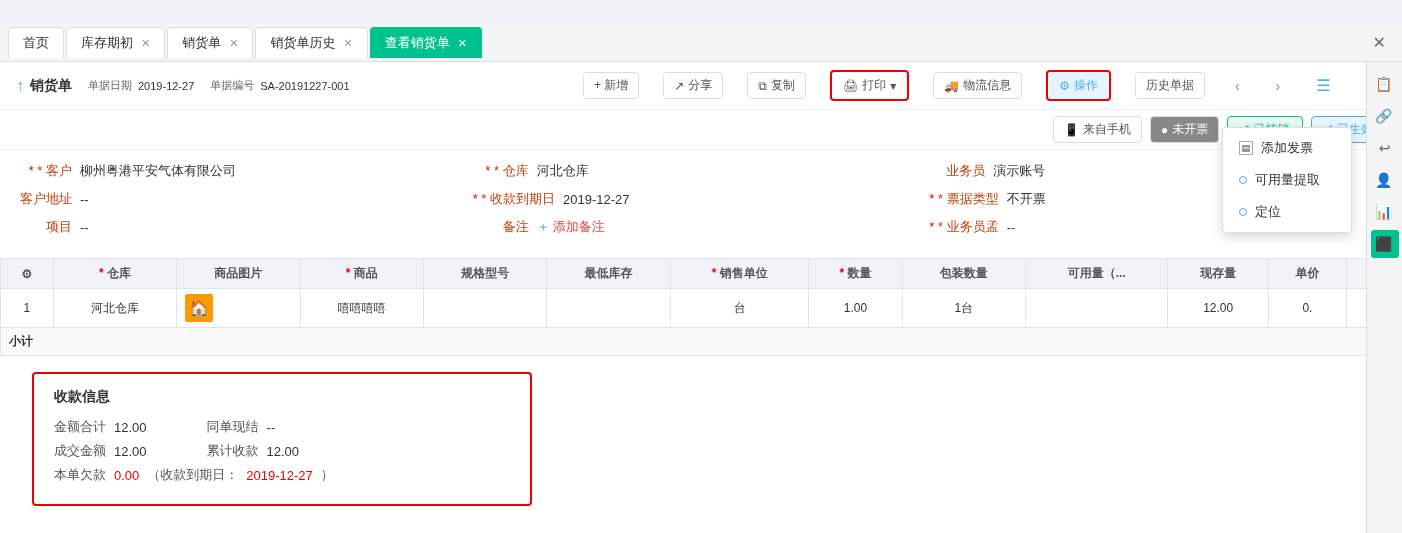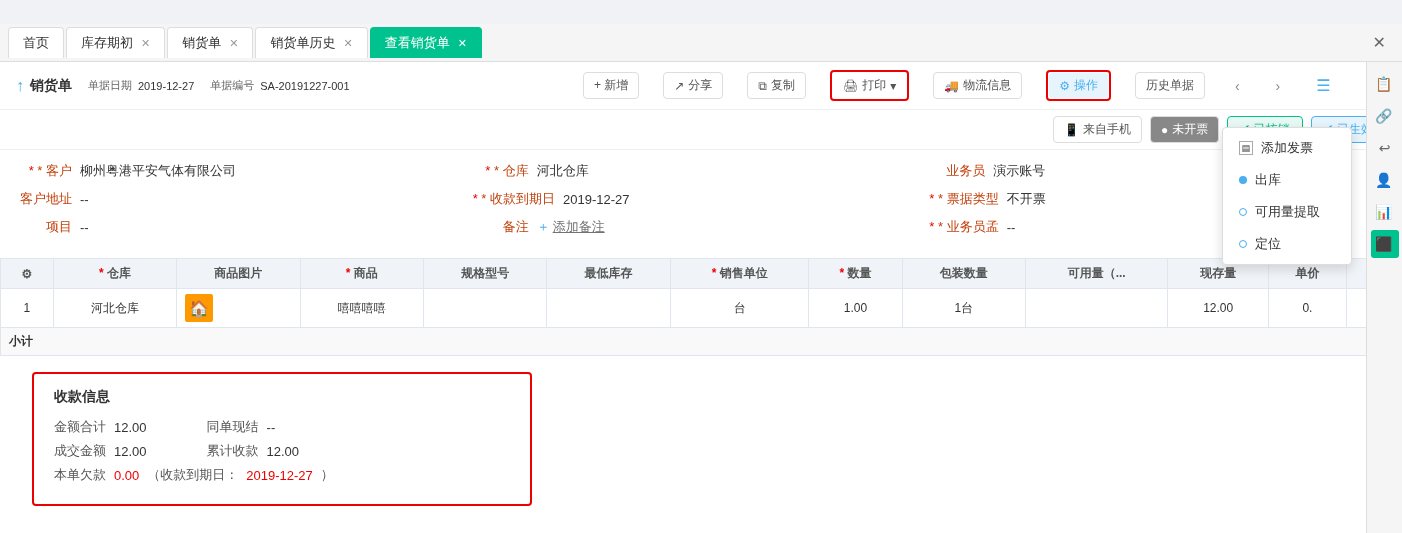--- a/index.html
+++ b/index.html
@@ -270,21 +270,21 @@
 
     <div class="form-row">
       <div class="form-field">
         <span class="form-label">项目</span>
         <span class="form-value">--</span>
       </div>
       <div class="form-field">
         <span class="form-label">备注</span>
         <span class="add-note-btn">
           <span style="color:#4ab0f0;">＋</span>
-          <span style="color:#737373;text-decoration:underline;">添加备注</span>
+          <span style="color:#ef4444;">添加备注</span>
         </span>
       </div>
       <div class="form-field">
         <span class="form-label required">* 业务员孟</span>
         <span class="form-value">--</span>
       </div>
     </div>
   </div>
 
   <div class="table-scroll">
@@ -367,24 +367,20 @@
       </div>
     </div>
   </div>
 
   <div class="dropdown-menu">
     <div class="dropdown-item">
       <span class="dropdown-icon-sq">▤</span>
       <span>添加发票</span>
     </div>
     <div class="dropdown-item">
-      <span class="dropdown-dot dot-blue"></span>
-      <span>出库</span>
-    </div>
-    <div class="dropdown-item">
       <span style="width:8px;height:8px;border-radius:50%;border:1px solid #4ab0f0;display:inline-block;"></span>
       <span>可用量提取</span>
     </div>
     <div class="dropdown-item">
       <span style="width:8px;height:8px;border-radius:50%;border:1px solid #4ab0f0;display:inline-block;"></span>
       <span>定位</span>
     </div>
   </div>
 
   <div class="right-sidebar">

